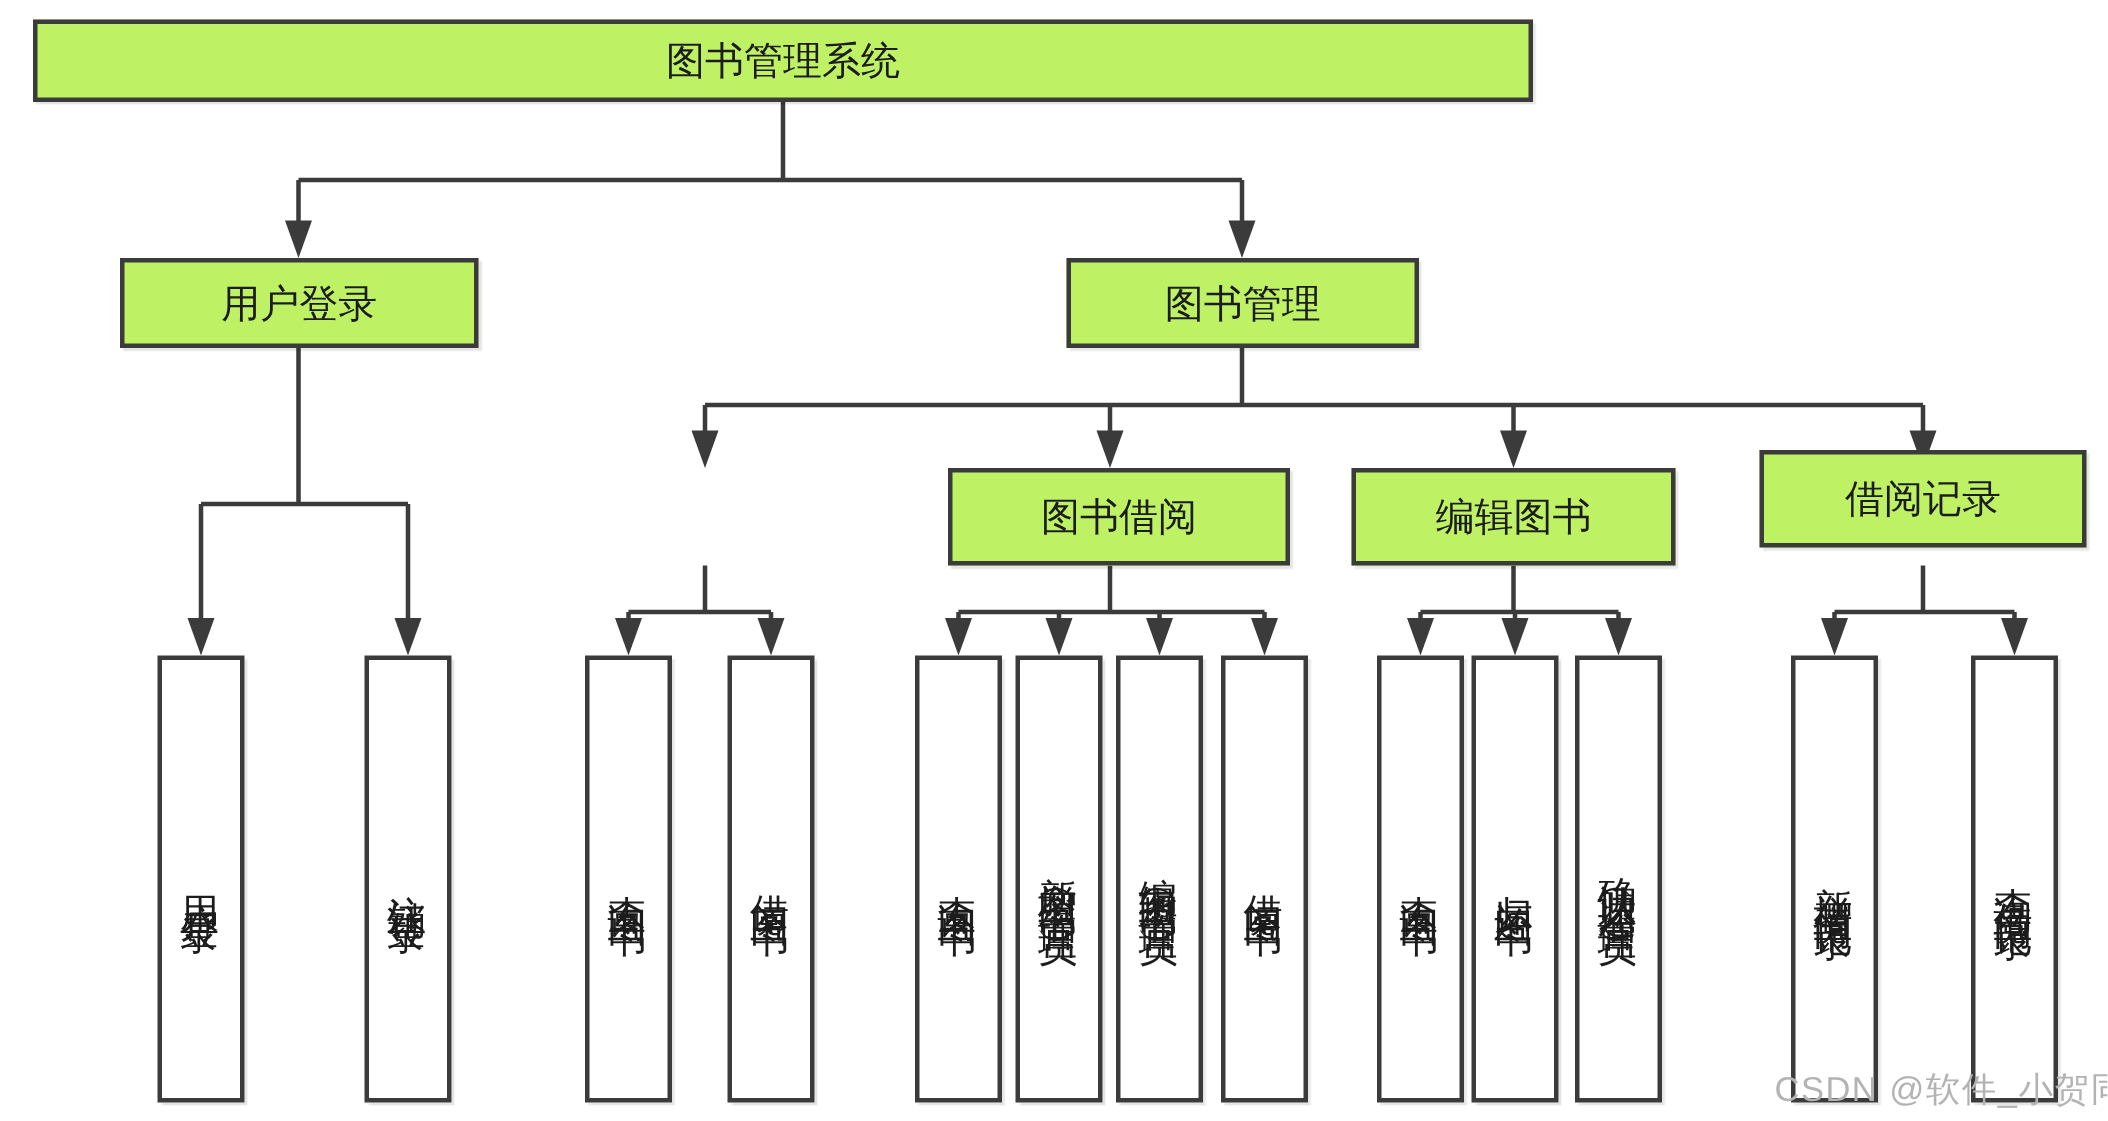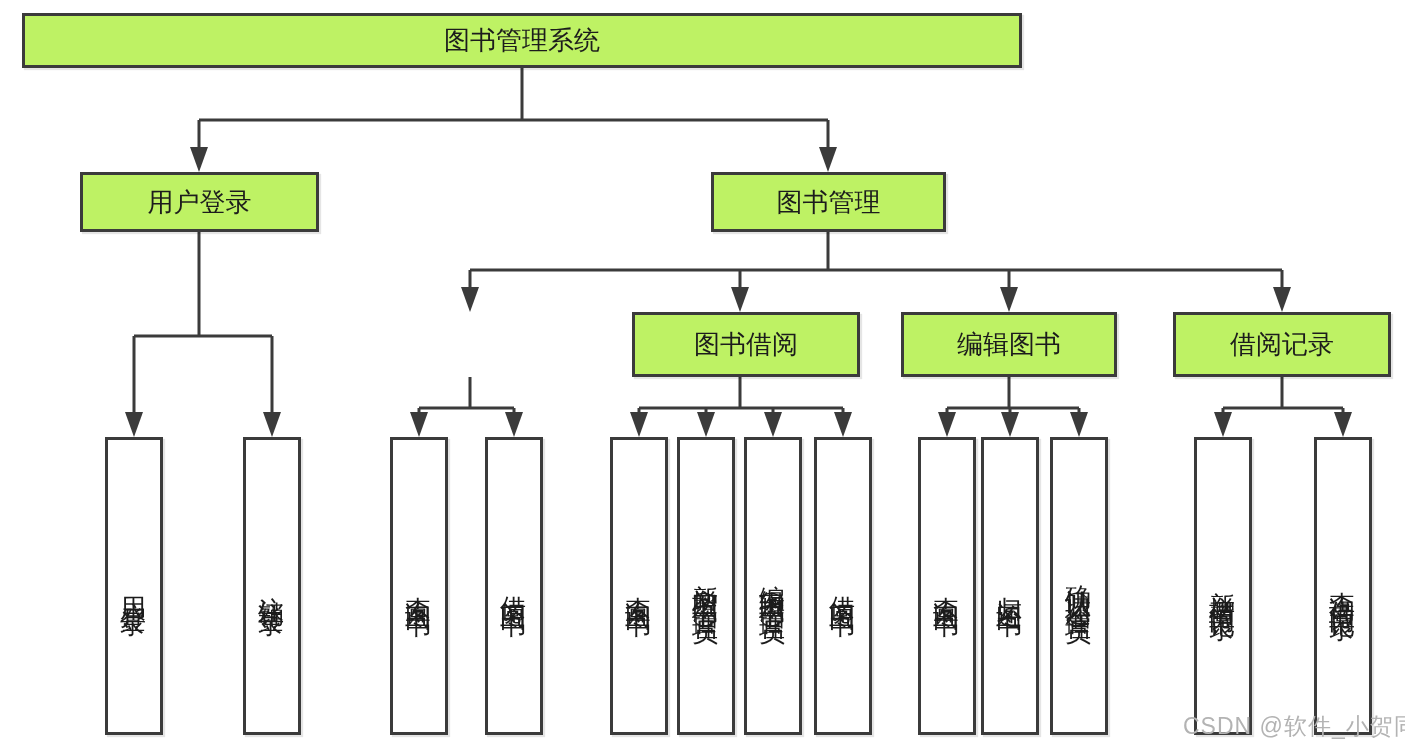--- a/index.html
+++ b/index.html
@@ -75,21 +75,21 @@
     </g>
   </svg>
 
   <div class="hnode" style="left:22px; top:13px; width:1000px; height:55px;">图书管理系统</div>
 
   <div class="hnode" style="left:80px; top:172px; width:239px; height:60px;">用户登录</div>
   <div class="hnode" style="left:711px; top:172px; width:235px; height:60px;text-align:center;">图书管理</div>
 
   <div class="hnode" style="left:632px; top:312px; width:228px; height:65px;">图书借阅</div>
   <div class="hnode" style="left:901px; top:312px; width:216px; height:65px;">编辑图书</div>
-  <div class="hnode" style="left:1173px; top:312px; width:218px; height:65px;">借阅记录</div>
+  <div class="hnode" style="left:1173px; top:300px; width:218px; height:65px;">借阅记录</div>
 
   <div class="leaf" style="left:105px;">
     <span>用户登录</span>
   </div>
   <div class="leaf" style="left:243px;">
     <span>注销登录</span>
   </div>
 
   <div class="leaf" style="left:390px;">
     <span>查询图书</span>

